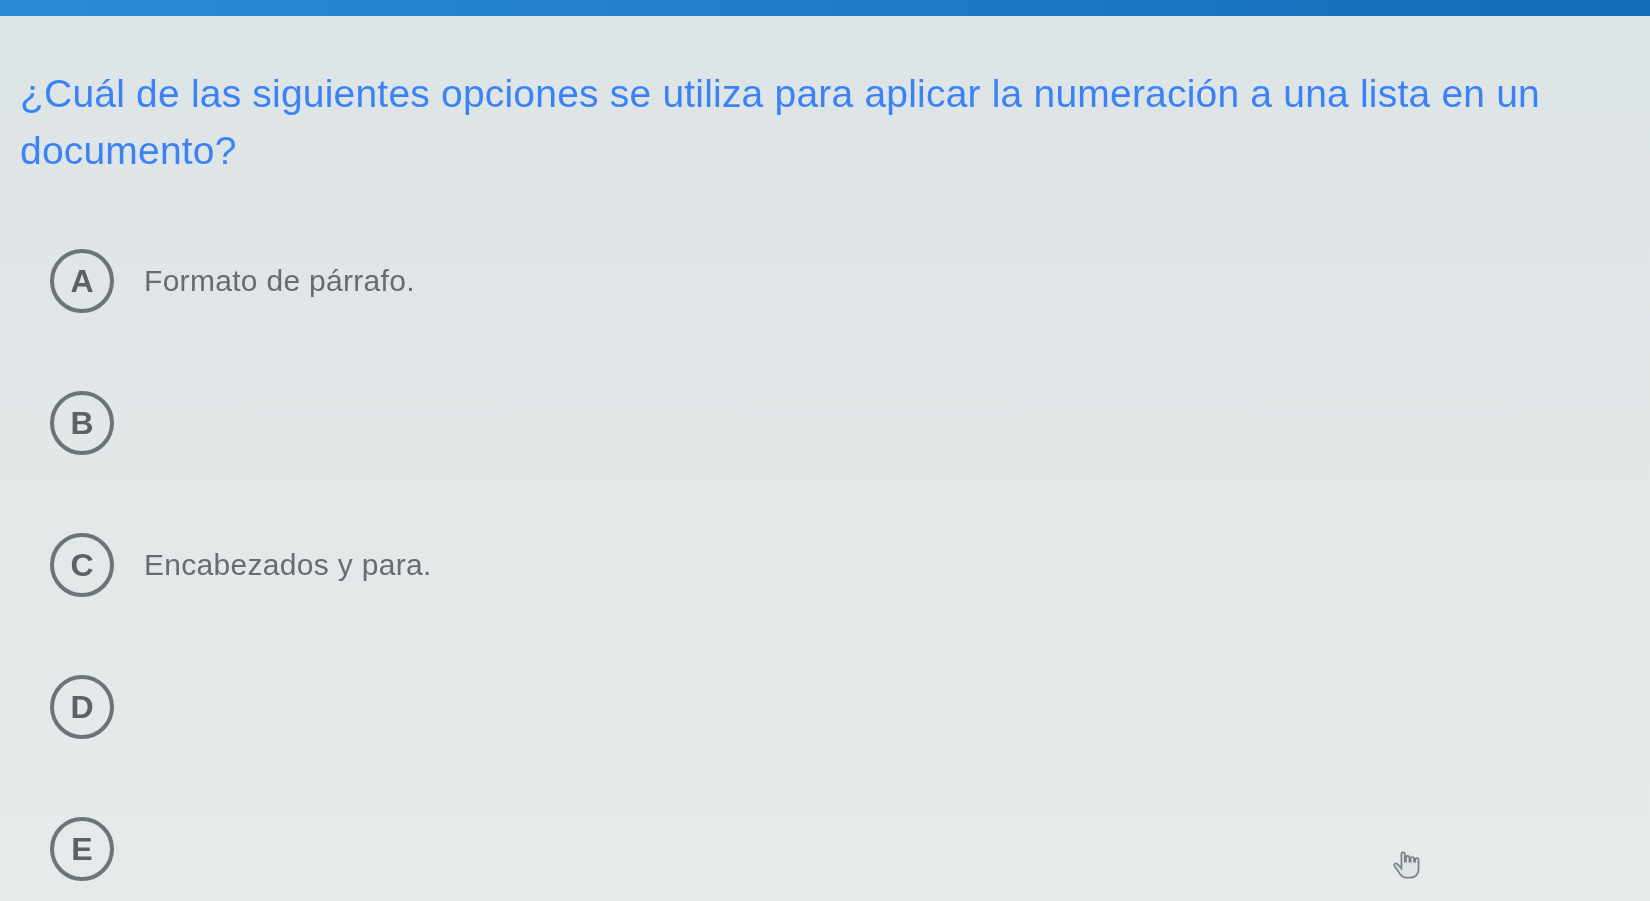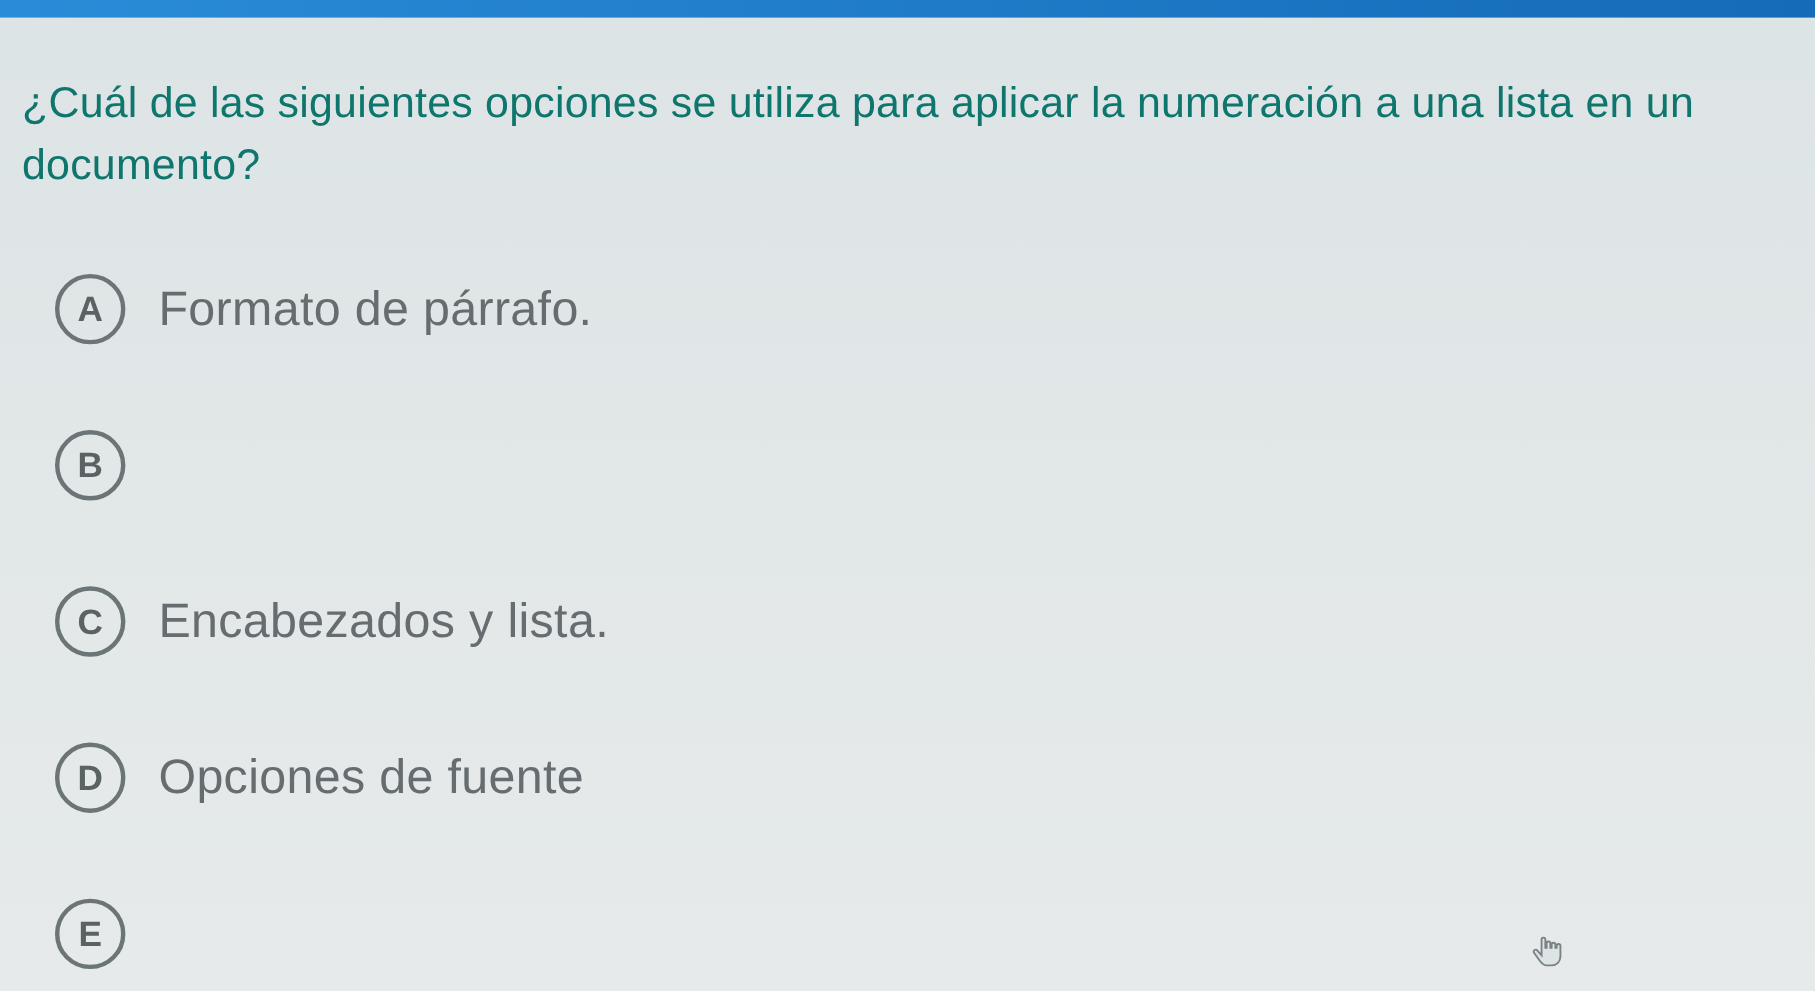--- a/index.html
+++ b/index.html
@@ -18,21 +18,21 @@
     .top-bar {
       height: 16px;
       background: linear-gradient(90deg, #2a8cd8 0%, #156bb8 100%);
       width: 100%;
     }
     .content {
       padding: 50px 20px 20px 20px;
     }
     .question-text {
       font-size: 39px;
-      color: #0f766e;
+      color: #3b82f6;
       font-weight: 400;
       line-height: 1.45;
       margin-bottom: 70px;
       letter-spacing: 0.2px;
     }
     .options {
       padding-left: 30px;
     }
     .option {
       display: flex;
@@ -49,21 +49,21 @@
       align-items: center;
       justify-content: center;
       font-size: 32px;
       font-weight: 700;
       color: #5a6264;
       margin-right: 30px;
       flex-shrink: 0;
       background: transparent;
     }
     .option-text {
-      font-size: 44px;
+      font-size: 30px;
       color: #666d70;
       font-weight: 400;
       letter-spacing: 0.3px;
     }
     .cursor {
       position: absolute;
       right: 230px;
       bottom: 20px;
       width: 28px;
       height: 32px;
@@ -84,25 +84,24 @@
   <div class="options">
     <div class="option">
       <div class="option-letter">A</div>
       <div class="option-text">Formato de párrafo.</div>
     </div>
     <div class="option">
       <div class="option-letter">B</div>
     </div>
     <div class="option">
       <div class="option-letter">C</div>
-      <div class="option-text">Encabezados y lista.</div>
+      <div class="option-text">Encabezados y para.</div>
     </div>
     <div class="option">
       <div class="option-letter">D</div>
-      <div class="option-text">Opciones de fuente</div>
     </div>
     <div class="option">
       <div class="option-letter">E</div>
     </div>
   </div>
 </div>
 
 <div class="cursor">
   <svg viewBox="0 0 24 28" fill="none" stroke="#7a8284" stroke-width="1.5">
     <path d="M8 12V4.5C8 3.67 8.67 3 9.5 3S11 3.67 11 4.5V11h1V7.5C12 6.67 12.67 6 13.5 6S15 6.67 15 7.5V11h1V8.5C16 7.67 16.67 7 17.5 7S19 7.67 19 8.5V11h1v-1.5c0-.83.67-1.5 1.5-1.5S23 8.67 23 9.5V18c0 4-3 7-7 7h-4c-2 0-3.5-1-5-3l-5-7c-.5-.7-.3-1.7.5-2.2.7-.5 1.7-.3 2.2.5L8 17V12z" fill="#dde4e5"></path>

